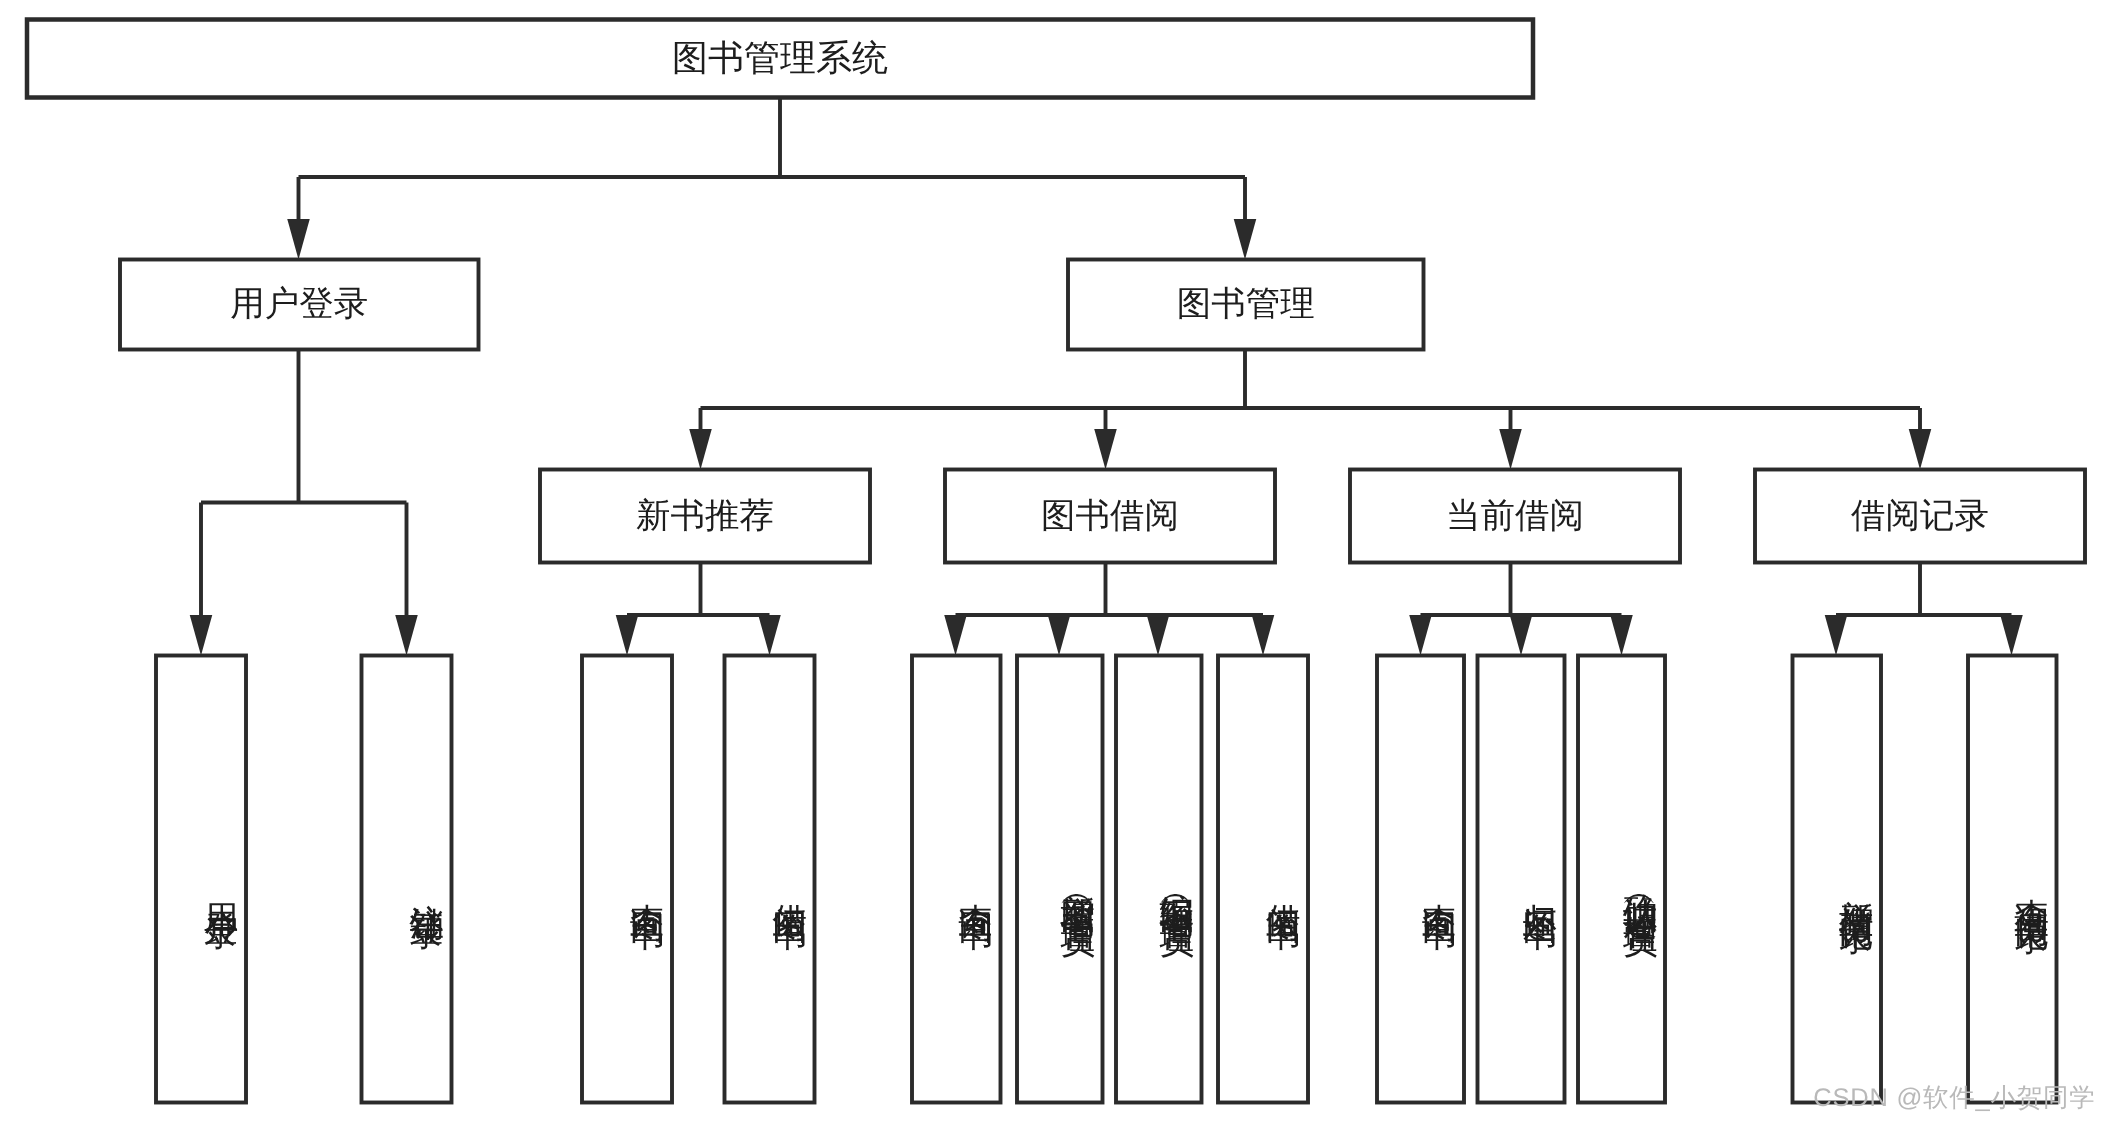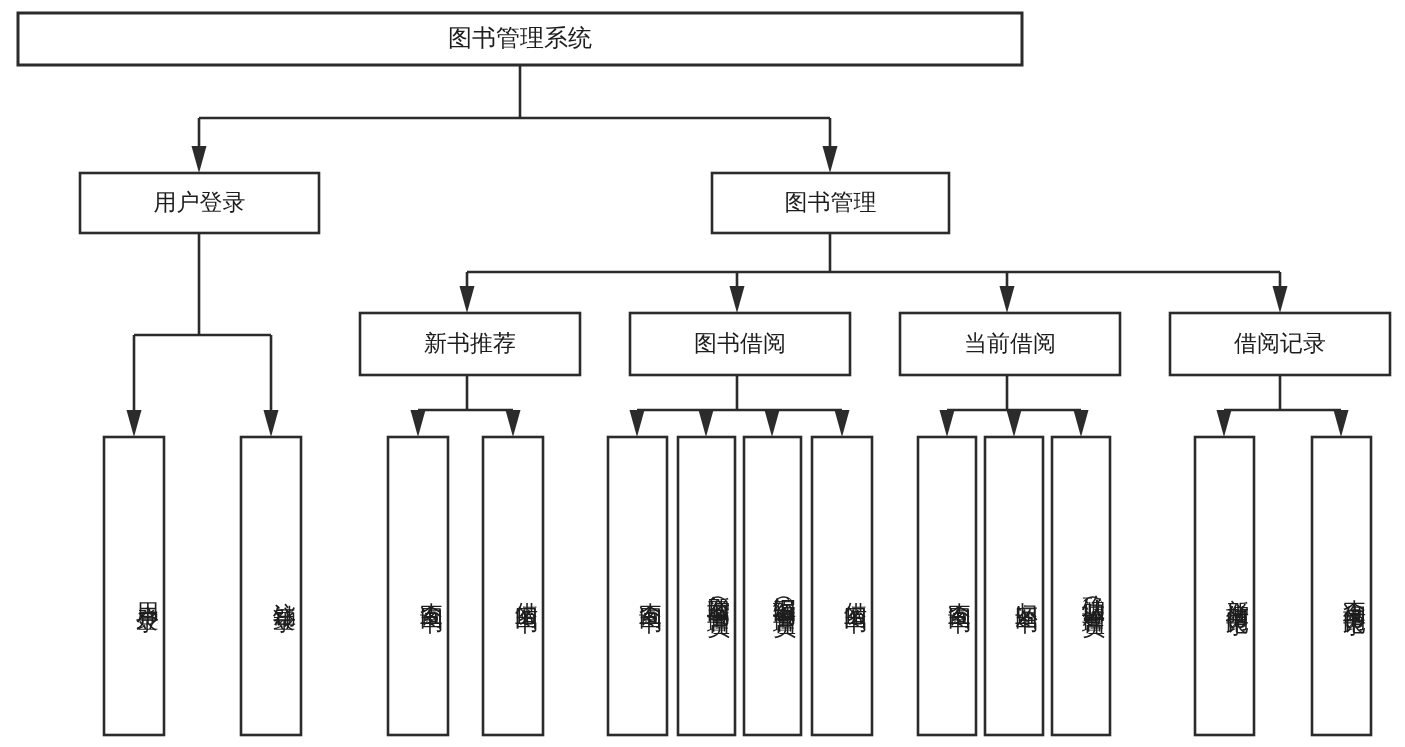--- a/index.html
+++ b/index.html
@@ -137,13 +137,14 @@
       <div class="vert-label" style="left: 678px; top: 451px; width: 57px; height: 278px;">新增图书（管理员）</div>
       <div class="vert-label" style="left: 744px; top: 451px; width: 57px; height: 278px;">编辑图书（管理员）</div>
       <div class="vert-label" style="left: 812px; top: 451px; width: 60px; height: 278px;">借阅图书</div>
       <div class="vert-label" style="left: 918px; top: 451px; width: 58px; height: 278px;">查询图书</div>
       <div class="vert-label" style="left: 985px; top: 451px; width: 58px; height: 278px;">归还图书</div>
       <div class="vert-label" style="left: 1052px; top: 451px; width: 58px; height: 278px;">确认归还（管理员）</div>
       <div class="vert-label" style="left: 1195px; top: 451px; width: 59px; height: 278px;">新增借阅记录</div>
       <div class="vert-label" style="left: 1312px; top: 451px; width: 59px; height: 278px;">查询借阅记录</div>
     </div>
 
+  <div class="watermark">CSDN @软件_小贺同学</div>
 </div>
 
 </body></html>

